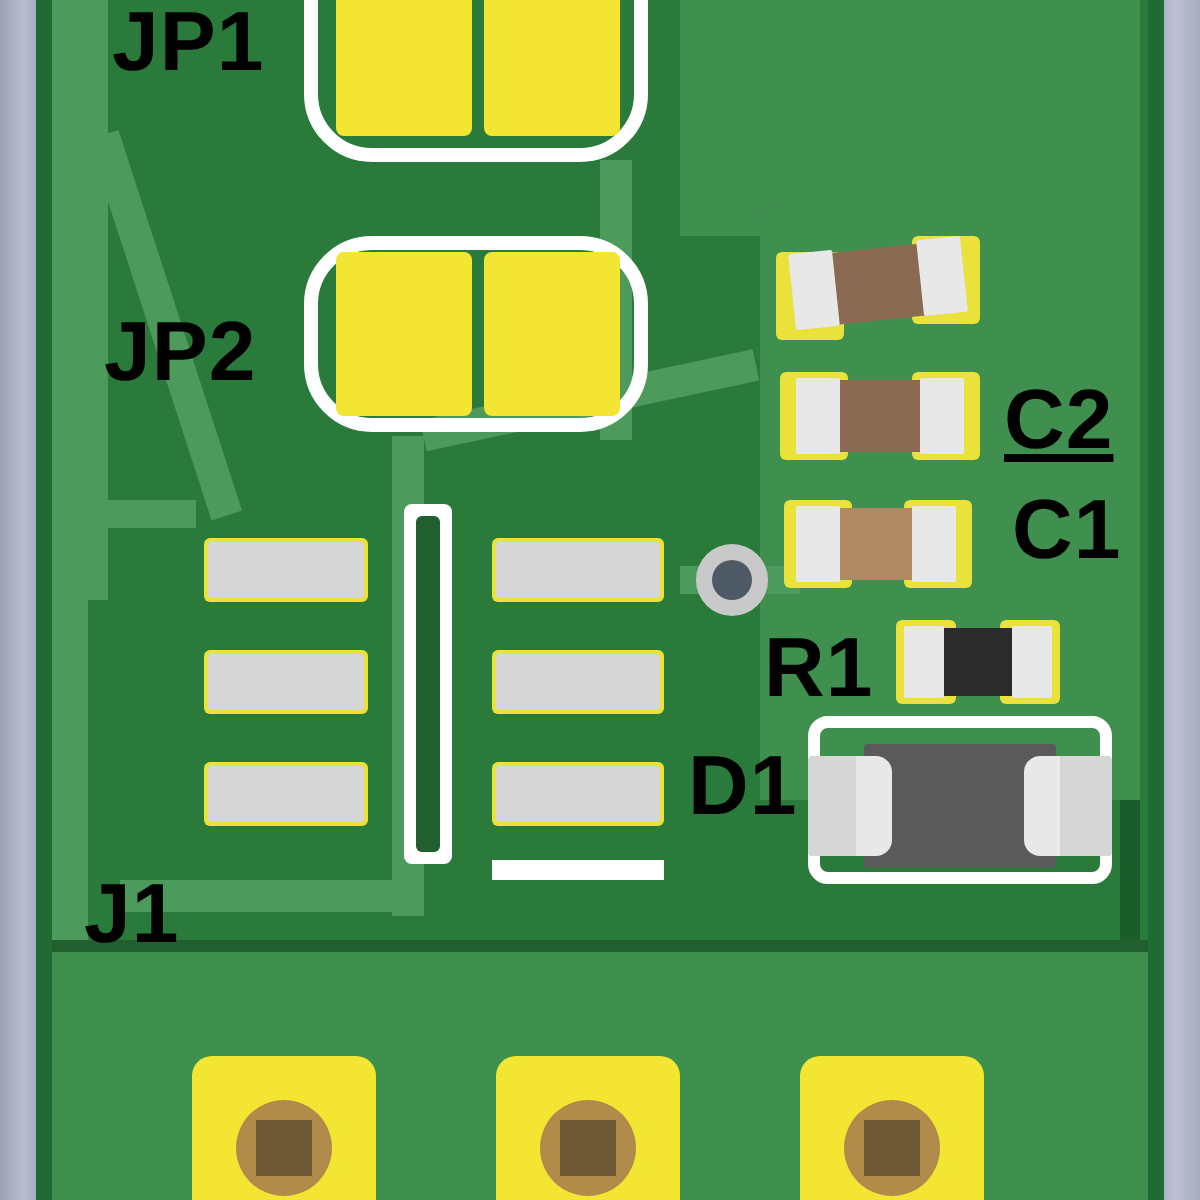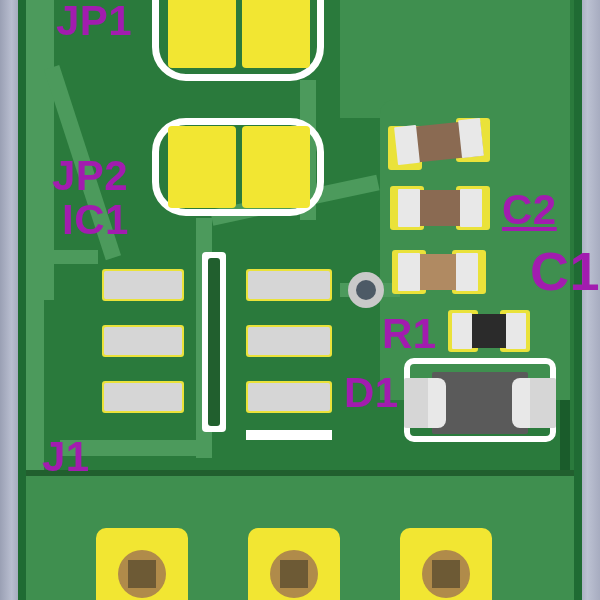--- a/index.html
+++ b/index.html
@@ -70,21 +70,21 @@
   }
   .silk-ring {
     position: absolute;
     border: 7px solid #ffffff;
     border-radius: 34px;
     box-sizing: border-box;
     background: transparent;
   }
   .label {
     position: absolute;
-    color: #a21caf;
+    color: #000000;
     font-weight: bold;
     white-space: nowrap;
     letter-spacing: 0.5px;
     line-height: 1;
   }
 
   
   .pad-gold {
     position: absolute;
     background: #f2e632;
@@ -237,20 +237,19 @@
   <div class="th-pad" style="left:248px; top:528px; width:92px; height:92px;"></div>
   <div class="th-ring" style="left:270px; top:550px; width:48px; height:48px;"></div>
   <div class="th-hole" style="left:280px; top:560px; width:28px; height:28px;"></div>
 
   <div class="th-pad" style="left:400px; top:528px; width:92px; height:92px;"></div>
   <div class="th-ring" style="left:422px; top:550px; width:48px; height:48px;"></div>
   <div class="th-hole" style="left:432px; top:560px; width:28px; height:28px;"></div>
 
   <div class="label" style="left:56px; top:0px; font-size:42px;">JP1</div>
   <div class="label" style="left:52px; top:155px; font-size:42px;">JP2</div>
-  <div class="label" style="left:62px; top:199px; font-size:42px;">IC1</div>
   <div class="label" style="left:42px; top:436px; font-size:42px;">J1</div>
   <div class="label" style="left:502px; top:189px; font-size:42px;text-decoration:underline;">C2</div>
-  <div class="label" style="left:530px; top:244px; font-size:54px;">C1</div>
+  <div class="label" style="left:506px; top:244px; font-size:42px;">C1</div>
   <div class="label" style="left:382px; top:313px; font-size:42px;">R1</div>
   <div class="label" style="left:344px; top:372px; font-size:42px;">D1</div>
 
 </div>
 
 </body></html>

